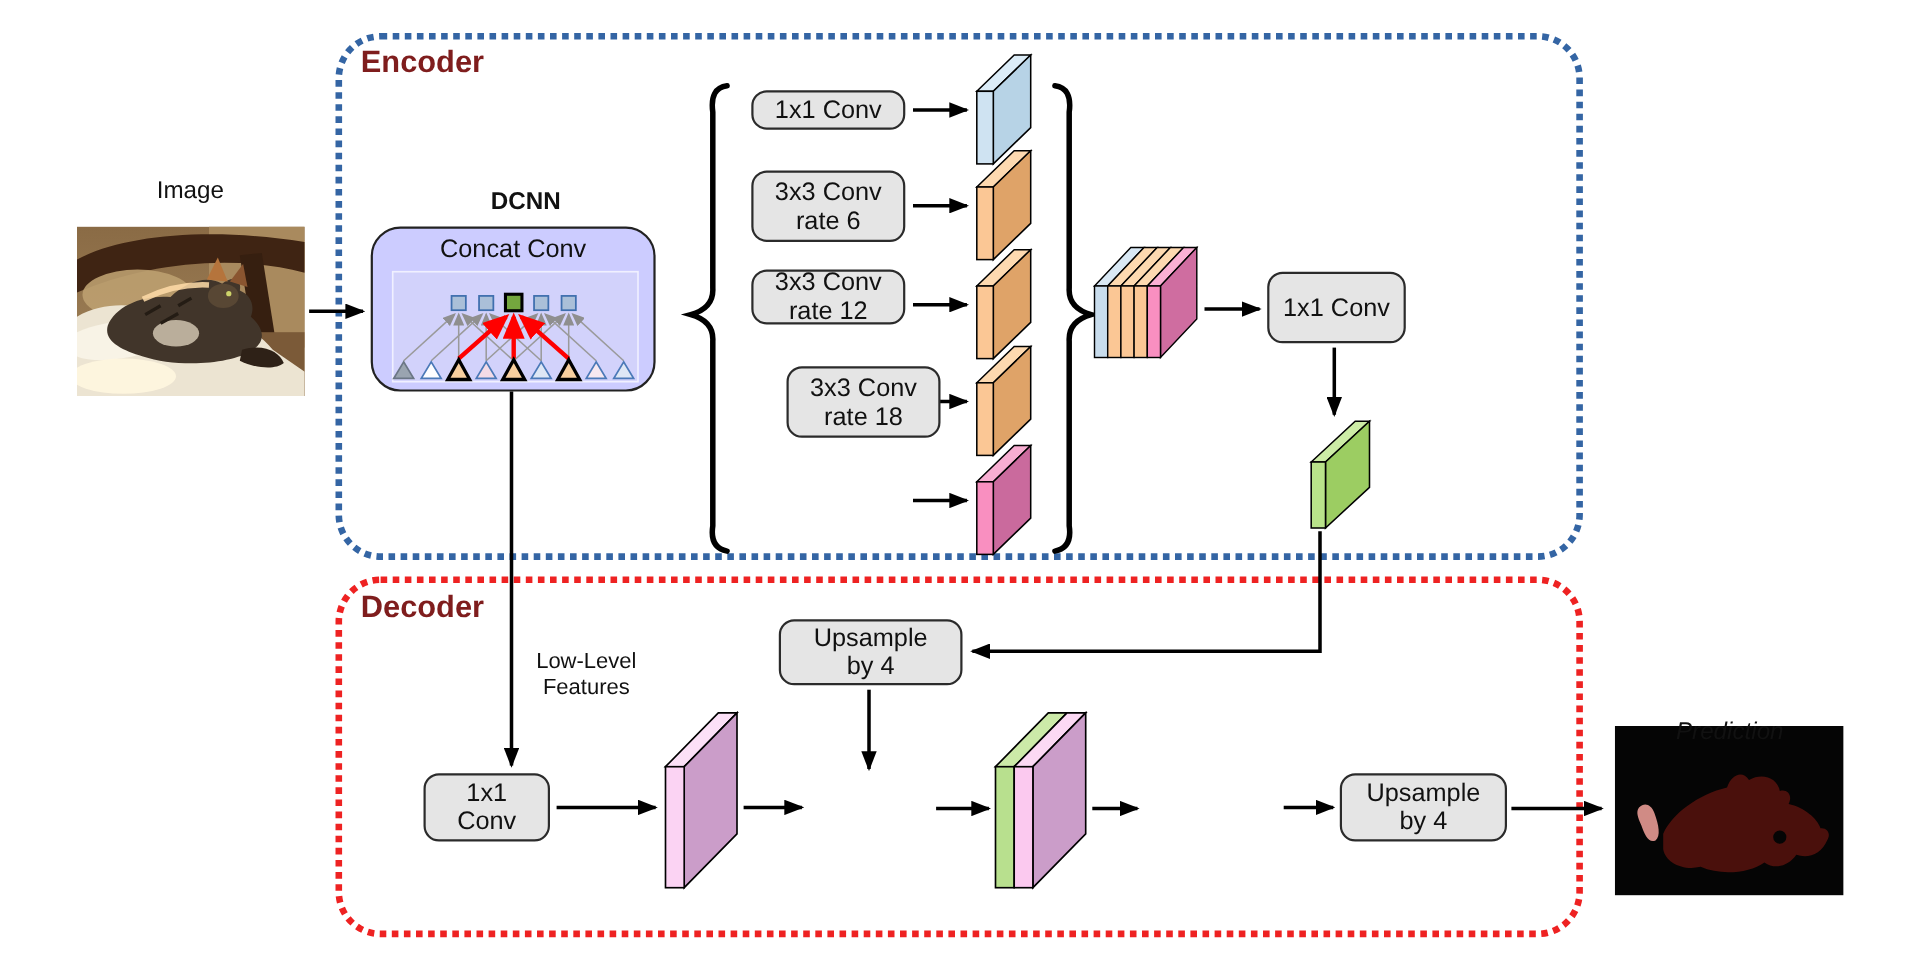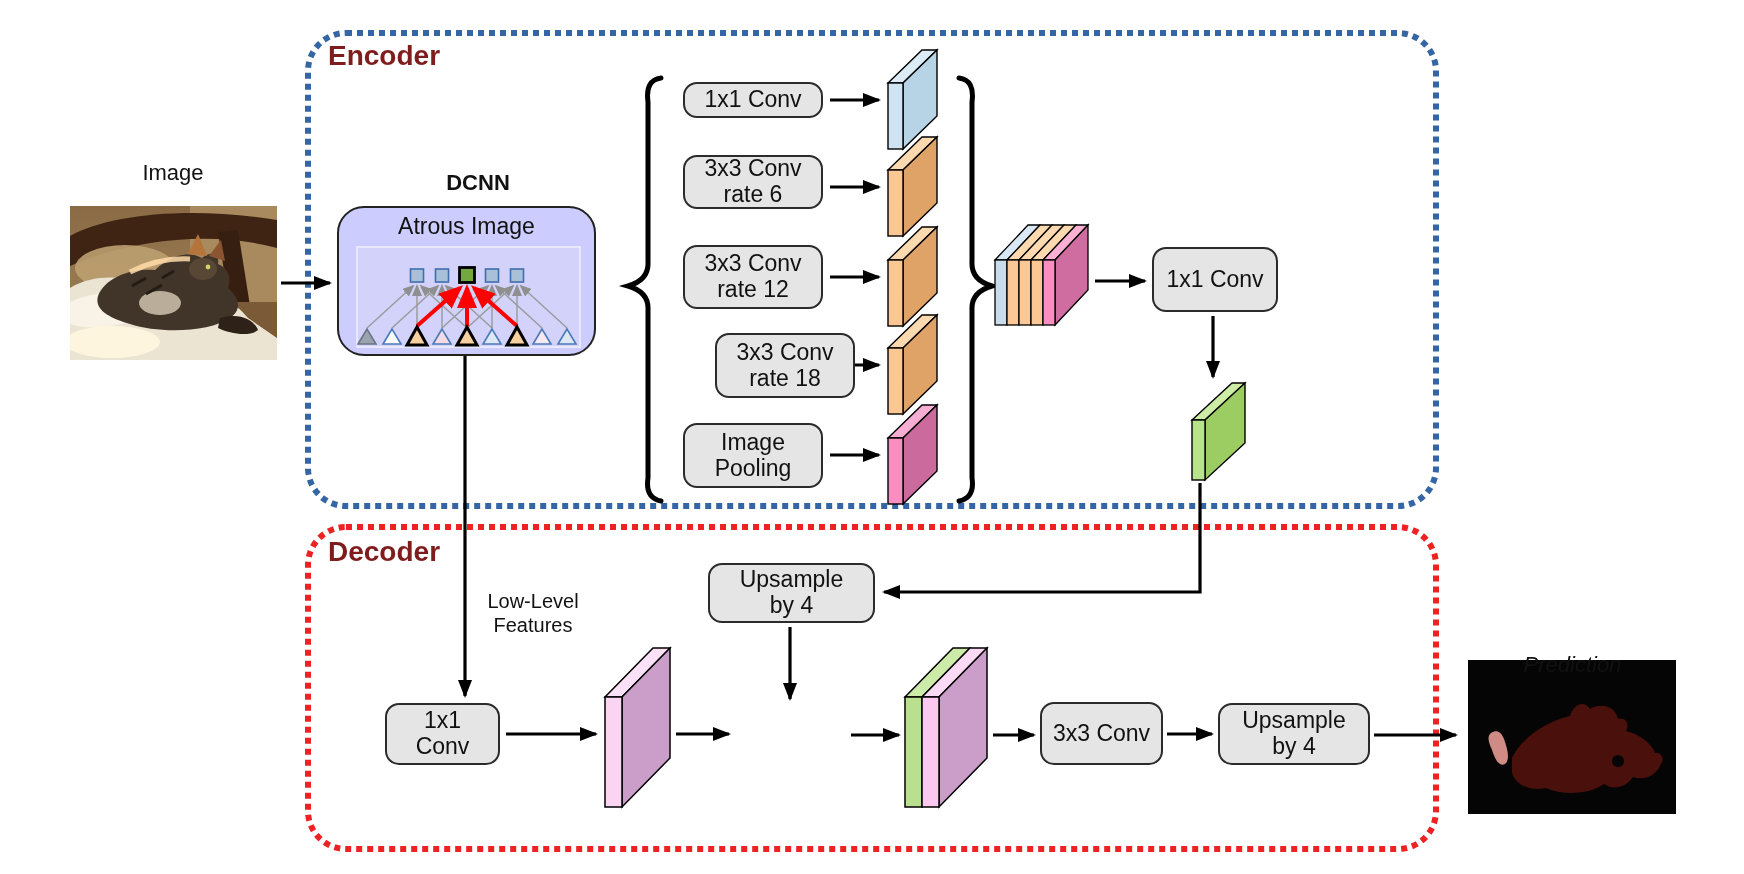--- a/index.html
+++ b/index.html
@@ -206,35 +206,33 @@
 </svg>
 
   <div class="lbl" style="left:88px;top:160px;width:170px;font-size:22px;">Image</div>
 
   <div class="heading" style="left:328px;top:40px;">Encoder</div>
 
   <div class="heading" style="left:328px;top:536px;">Decoder</div>
 
   <div class="lbl" style="left:398px;top:170px;width:160px;font-size:22px;font-weight:bold;">DCNN</div>
 
-  <div class="lbl" style="left:338px;top:213px;width:257px;font-size:23px;">Atrous Image</div>
+  <div class="lbl" style="left:338px;top:213px;width:257px;font-size:23px;">Concat Conv</div>
 
   <div class="node" style="left:683px;top:82px;width:140px;height:36px;">1x1 Conv</div>
-  <div class="node" style="left:683px;top:155px;width:140px;height:54px;">3x3 Conv rate 6</div>
-  <div class="node" style="left:683px;top:245px;width:140px;height:64px;">3x3 Conv rate 12</div>
+  <div class="node" style="left:683px;top:155px;width:140px;height:65px;">3x3 Conv rate 6</div>
+  <div class="node" style="left:683px;top:245px;width:140px;height:50px;">3x3 Conv rate 12</div>
   <div class="node" style="left:683px;top:333px;width:140px;height:65px;margin-left:32px;">3x3 Conv rate 18</div>
-  <div class="node" style="left:683px;top:423px;width:140px;height:65px;padding:2px 24px;">Image Pooling</div>
 
   <div class="node" style="left:1152px;top:247px;width:126px;height:65px;">1x1 Conv</div>
 
   <div class="lbl" style="left:468px;top:589px;width:130px;font-size:20px;line-height:1.2;">Low-Level Features</div>
 
   <div class="node" style="left:708px;top:563px;width:167px;height:60px;padding:2px 26px;">Upsample by 4</div>
 
   <div class="node" style="left:385px;top:703px;width:115px;height:62px;">1x1 Conv</div>
 
 
-  <div class="node" style="left:1040px;top:702px;width:123px;height:63px;">3x3 Conv</div>
 
   <div class="node" style="left:1218px;top:703px;width:152px;height:62px;padding:2px 20px;">Upsample by 4</div>
 
   <div class="lbl" style="left:1490px;top:652px;width:165px;font-size:22px;font-style:italic;">Prediction</div>
 </div>
 
 </body></html>

